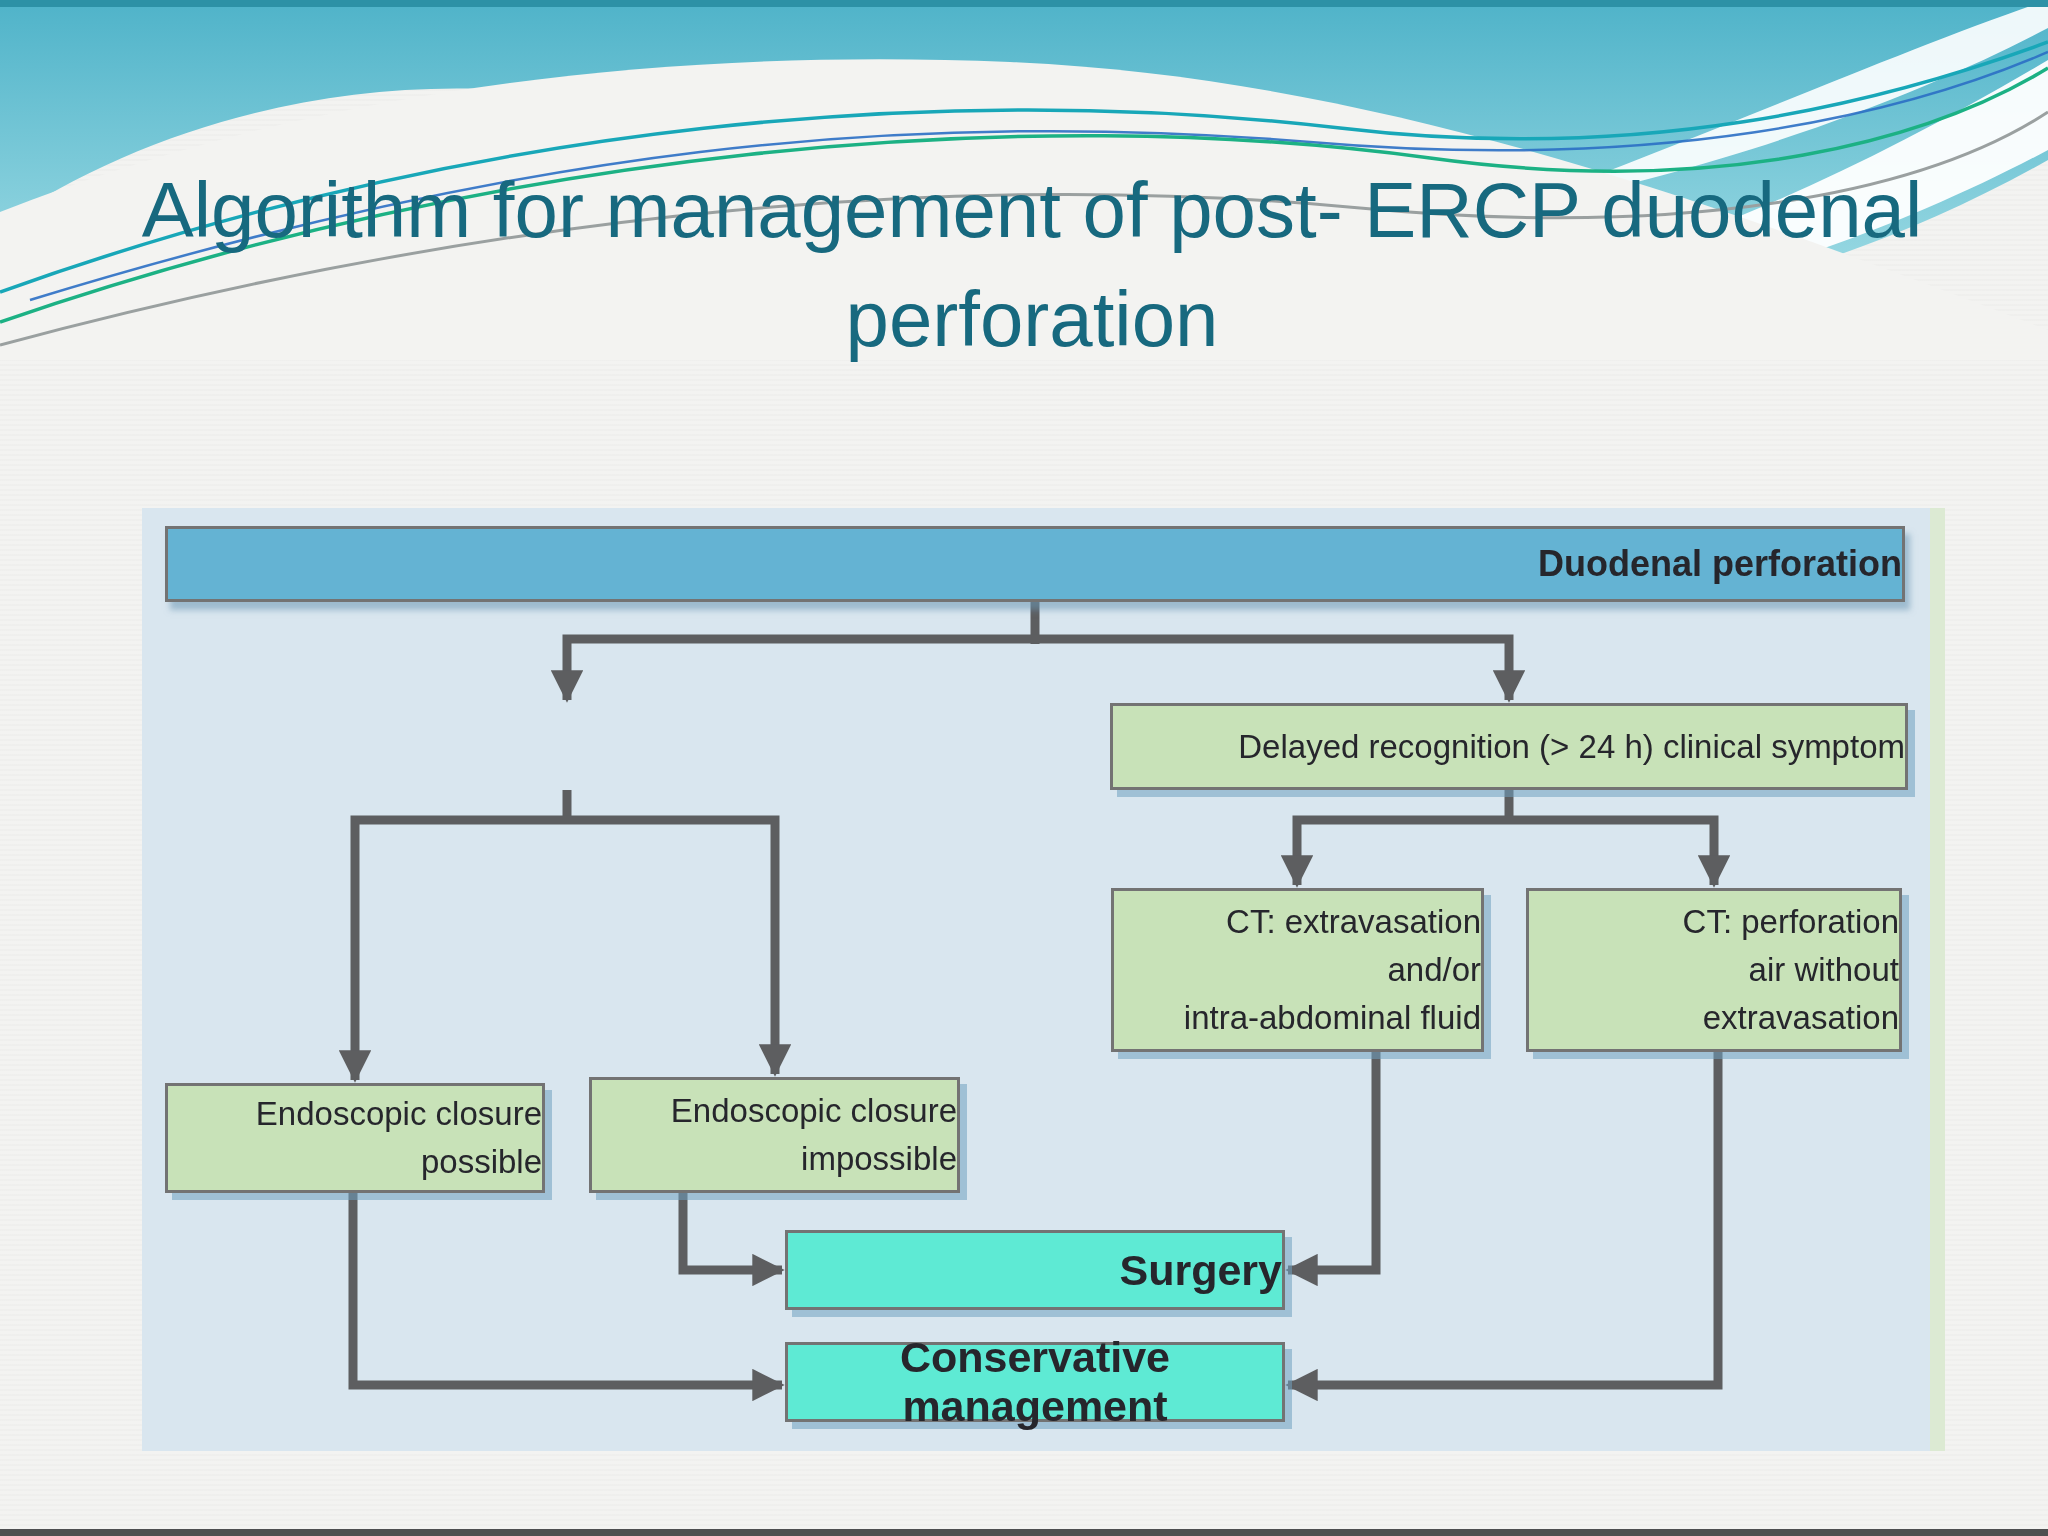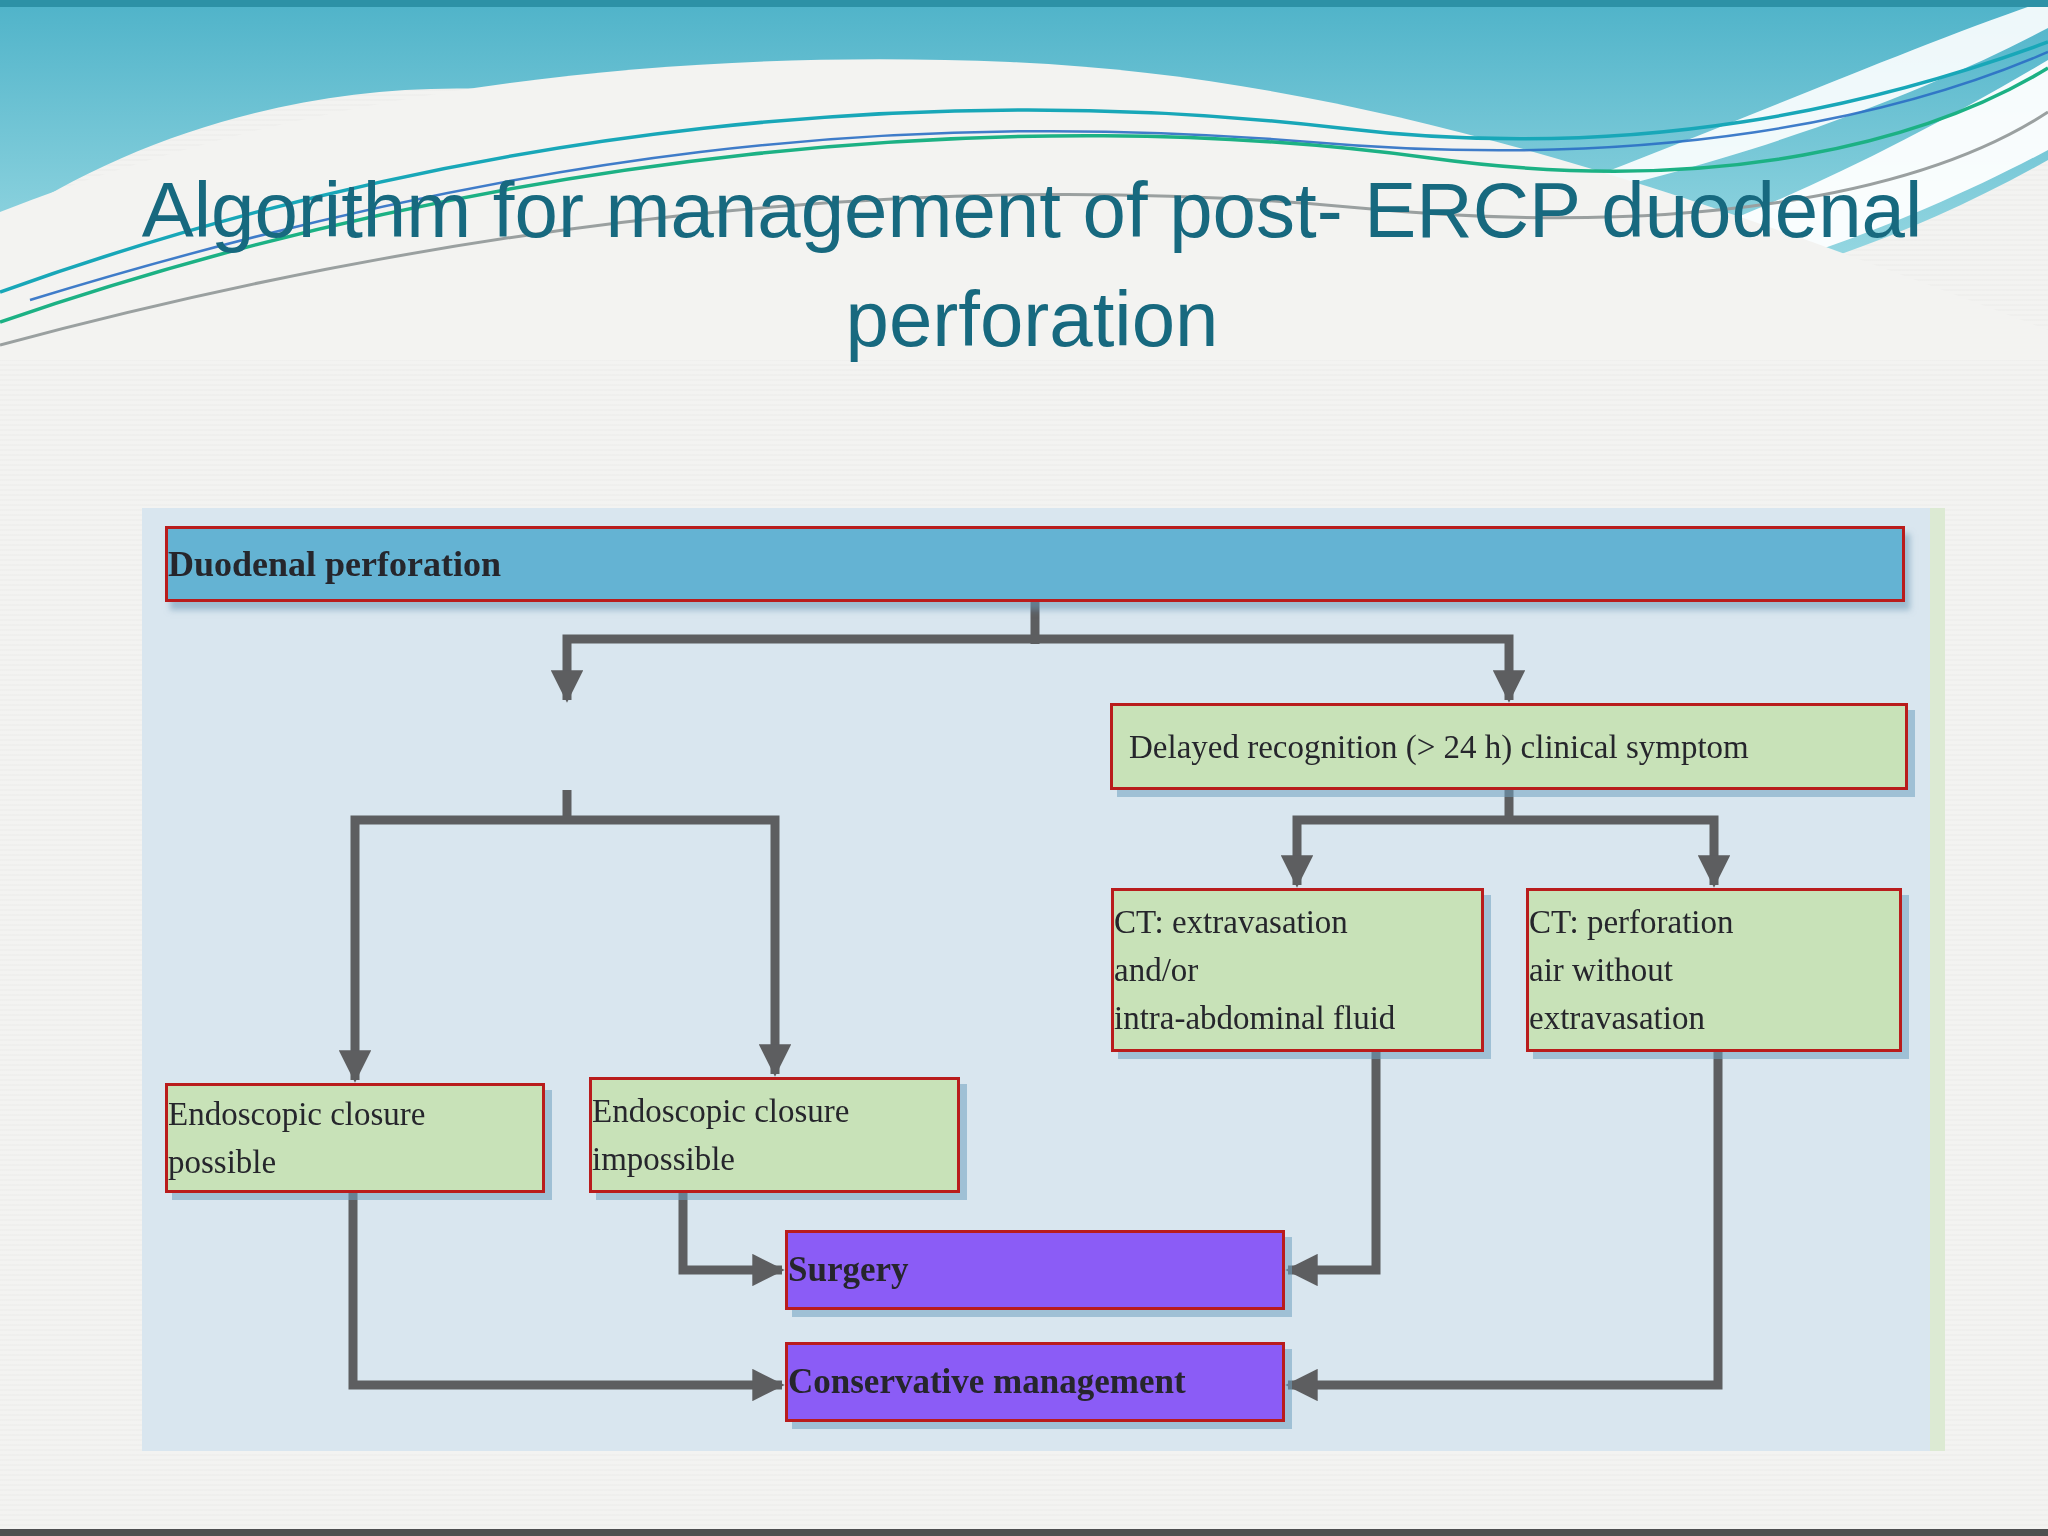--- a/index.html
+++ b/index.html
@@ -30,30 +30,29 @@
     background:#d9e6ef;
   }
   .green-strip{
     position:absolute;left:1930px;top:508px;width:15px;height:943px;
     background:#dcead3;
   }
   .connectors{position:absolute;left:0;top:0;width:1788px;height:943px;}
 
   .node{
     position:absolute;box-sizing:border-box;
-    display:flex;flex-direction:column;align-items:flex-start;justify-content:center;
-    border:3px solid #b91c1c;
+    display:flex;flex-direction:column;align-items:flex-end;justify-content:center;
+    border:3px solid #737373;
     text-align:center;color:#26262c;
     box-shadow:7px 7px 0 rgba(111,160,192,0.55);
-    font-family:Liberation Serif, serif;
   }
   .node .ln{display:block;}
   .node-blue{background:#64b3d3;font-weight:700;font-size:36px;box-shadow:5px 8px 6px rgba(108,152,180,0.55);}
   .node-green{background:#c8e2b8;font-weight:400;font-size:33px;line-height:48px;}
-  .node-salmon{background:#8b5cf6;font-weight:700;font-size:35px;}
+  .node-salmon{background:#5eead4;font-weight:700;font-size:43px;}
 </style>
 </head>
 <body>
 
 <div class="slide">
 
   <svg class="wave" viewBox="0 0 2048 360" preserveAspectRatio="none">
     <defs>
       <linearGradient id="tg" x1="0" y1="0" x2="0" y2="1">
         <stop offset="0" stop-color="#4fb3c9"></stop>

